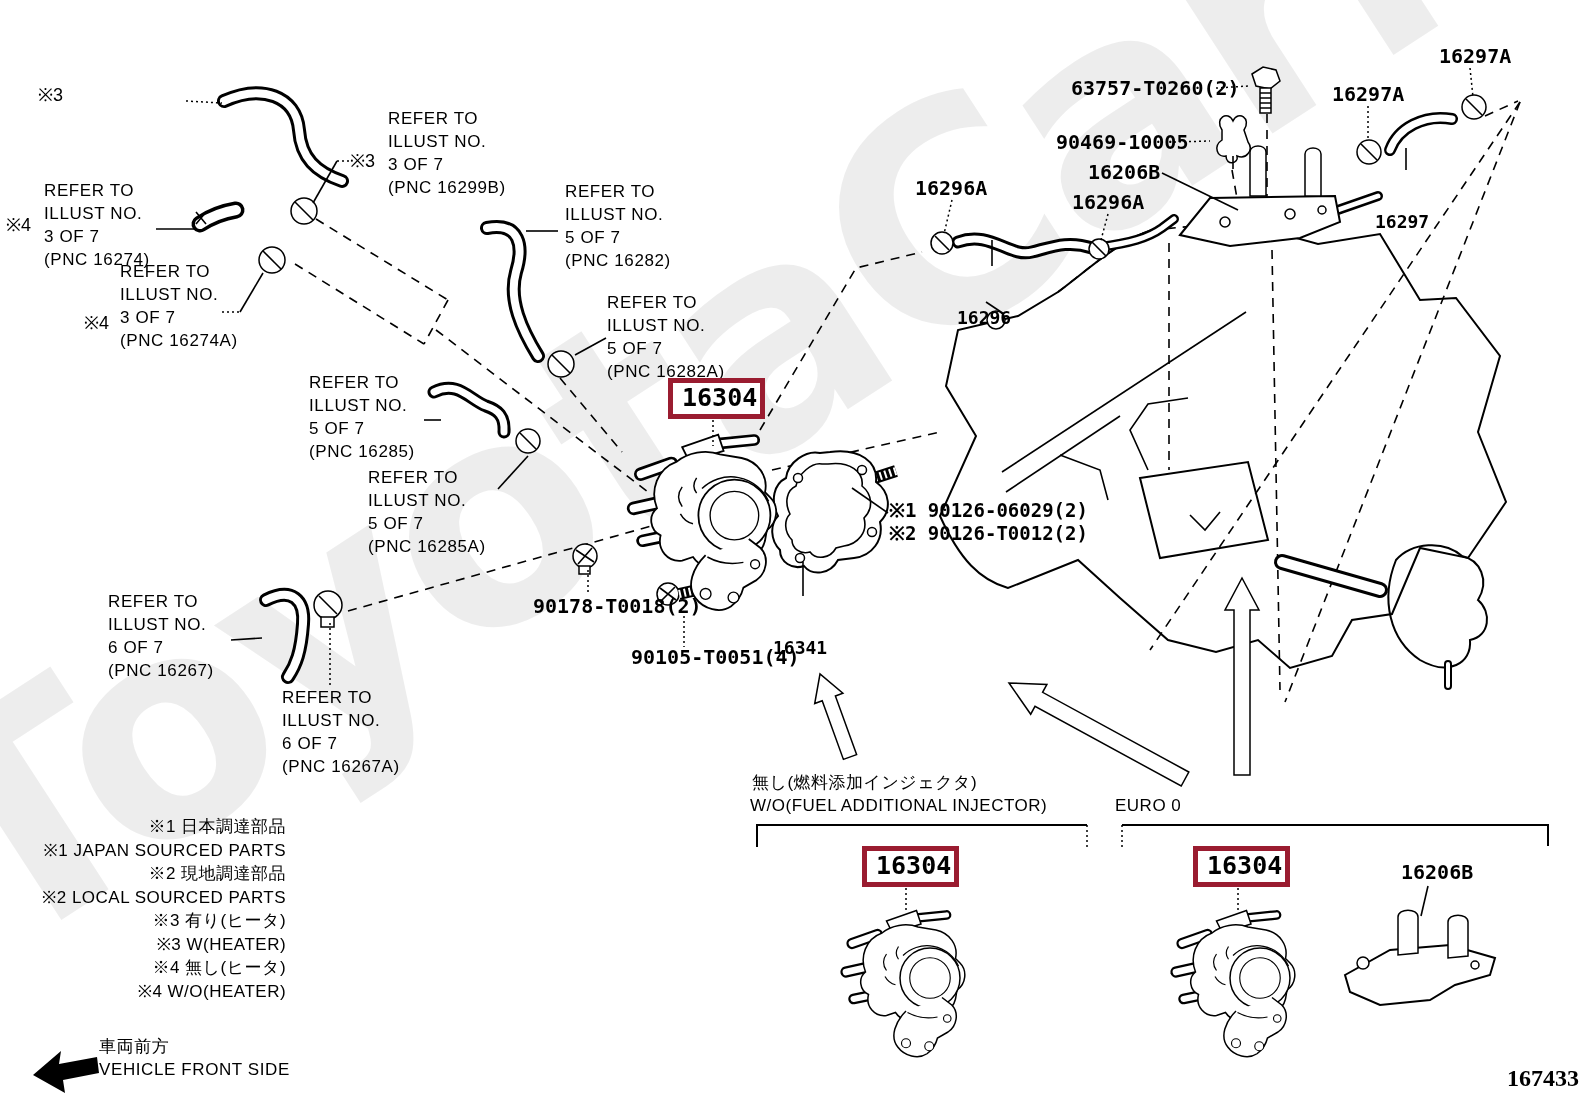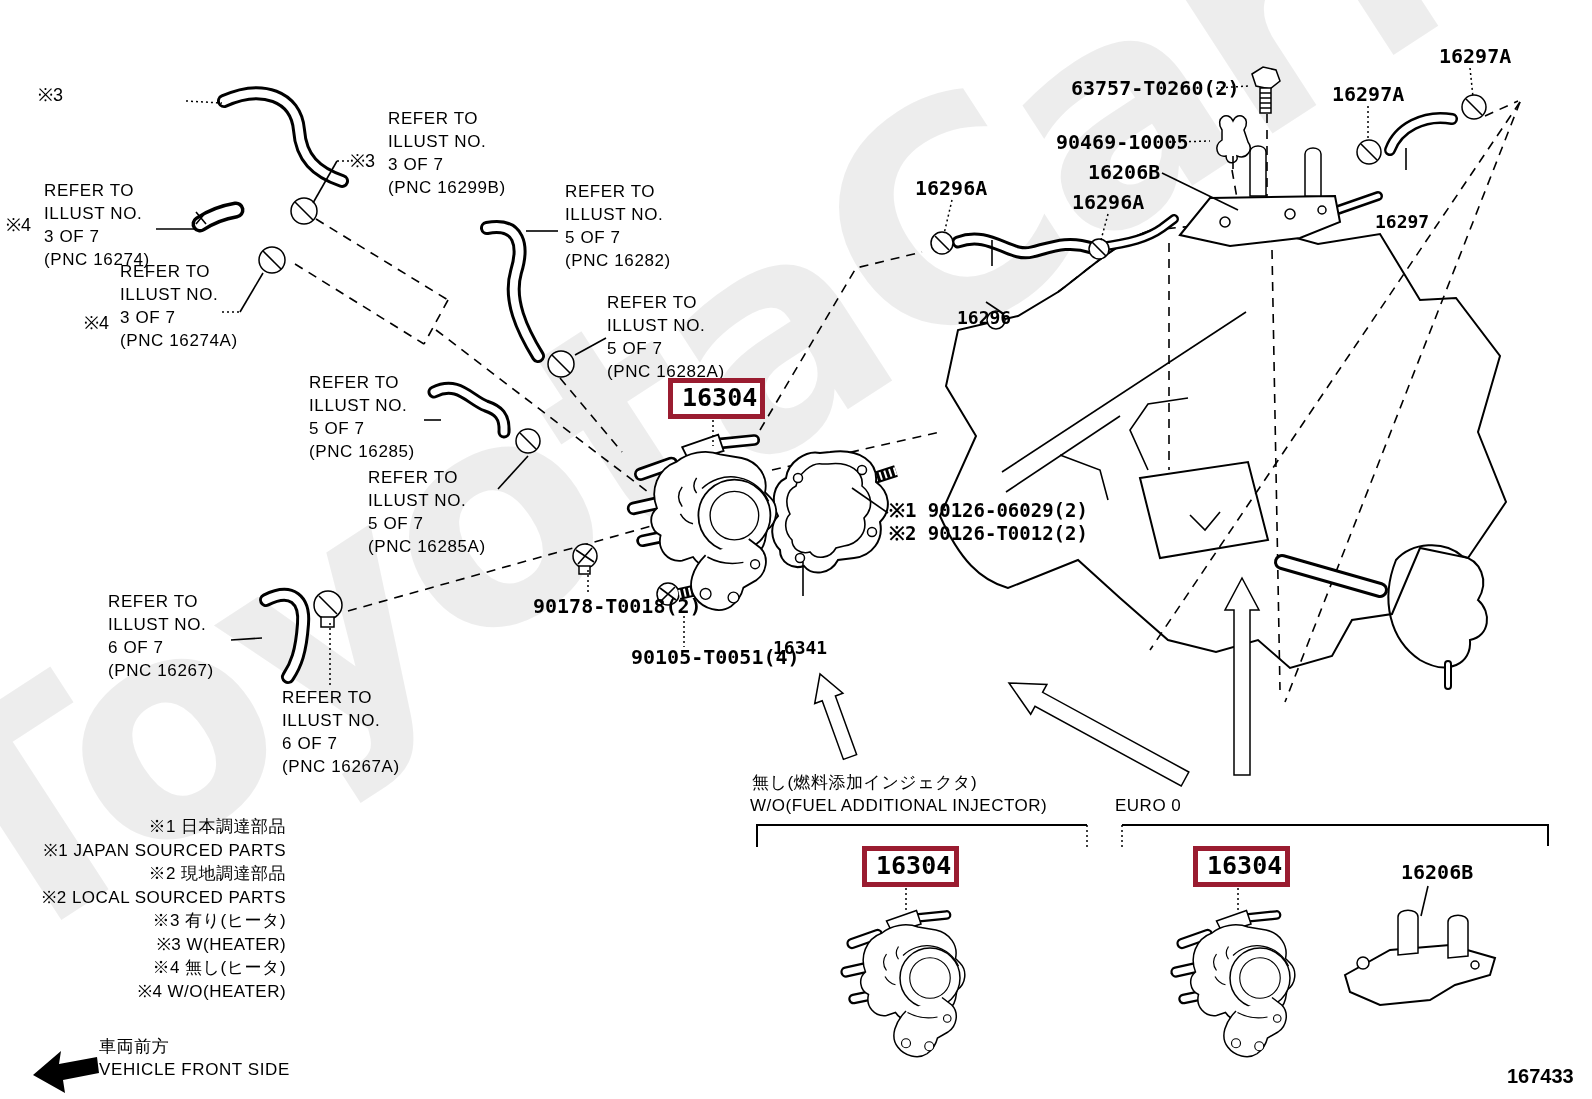--- a/index.html
+++ b/index.html
@@ -14,21 +14,21 @@
   .pn{position:absolute;font-family:"DejaVu Sans Mono",monospace;font-weight:bold;
       font-size:20px;white-space:nowrap;}
   .pn.big{font-size:18px;margin-top:46px;}
   .pn.small{font-size:19px;}
   .hl{position:absolute;border:5px solid #9a1c30;background:#fff;padding:1px 3px 2px 9px;
       font-family:"DejaVu Sans Mono",monospace;font-weight:bold;font-size:25px;line-height:28px;}
   .variant{position:absolute;font-size:17px;letter-spacing:0.5px;white-space:nowrap;}
   .footnotes{position:absolute;left:42px;top:815px;font-size:17px;line-height:23.5px;
              letter-spacing:0.5px;white-space:pre;text-align:right;}
   .front{position:absolute;font-size:17px;letter-spacing:0.6px;white-space:nowrap;}
-  .docnum{position:absolute;font-family:Liberation Sans, sans-serif;font-weight:bold;font-size:20px;text-align:right;}
+  .docnum{position:absolute;font-family:Liberation Serif, serif;font-weight:bold;font-size:24px;text-align:right;}
   
   .ln{stroke:#000;fill:none;stroke-width:1.6;}
   .ln2{stroke:#000;fill:none;stroke-width:2;}
   .tube-o{stroke:#000;fill:none;stroke-linecap:round;}
   .tube-i{stroke:#fff;fill:none;stroke-linecap:round;}
   .dash{stroke:#000;fill:none;stroke-width:1.6;stroke-dasharray:9 7;}
   .dot{stroke:#000;fill:none;stroke-width:1.5;stroke-dasharray:2 3;}
   .wht{fill:#fff;stroke:#000;stroke-width:2;}
   .wht15{fill:#fff;stroke:#000;stroke-width:1.5;}
 </style>

